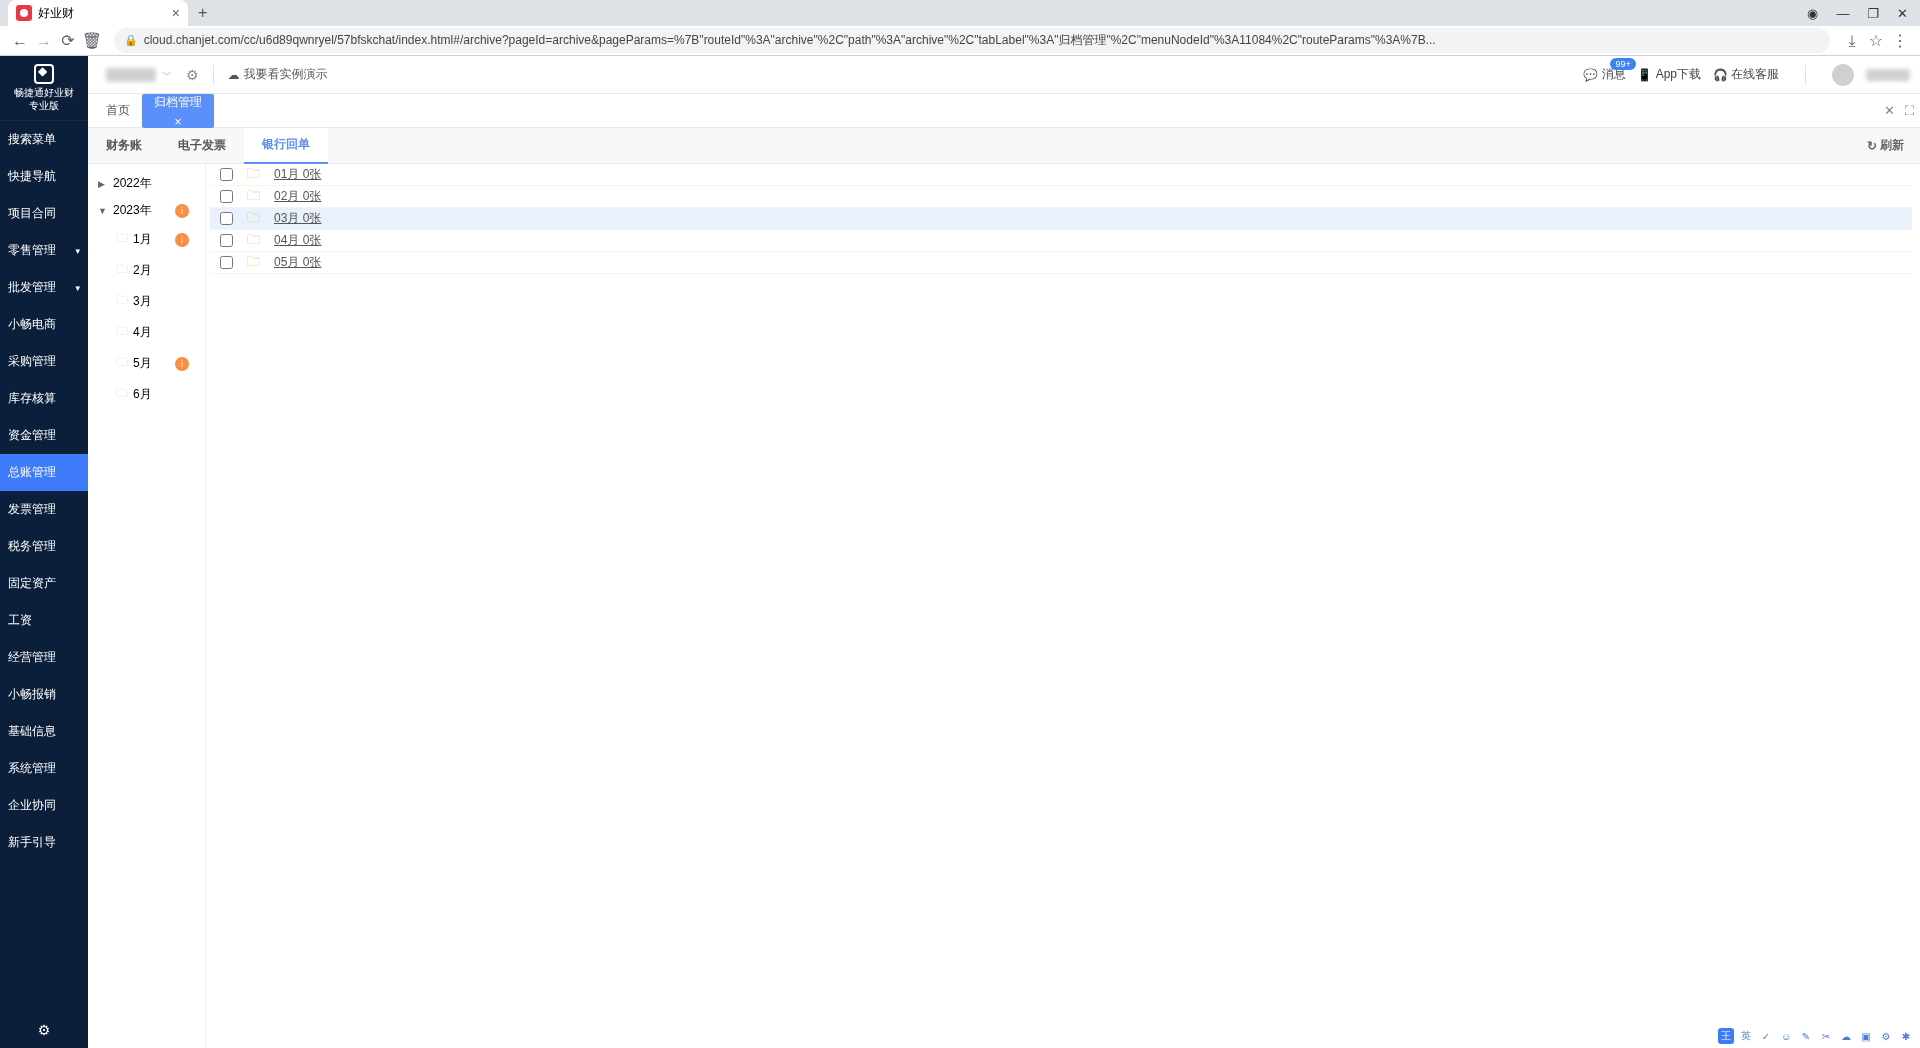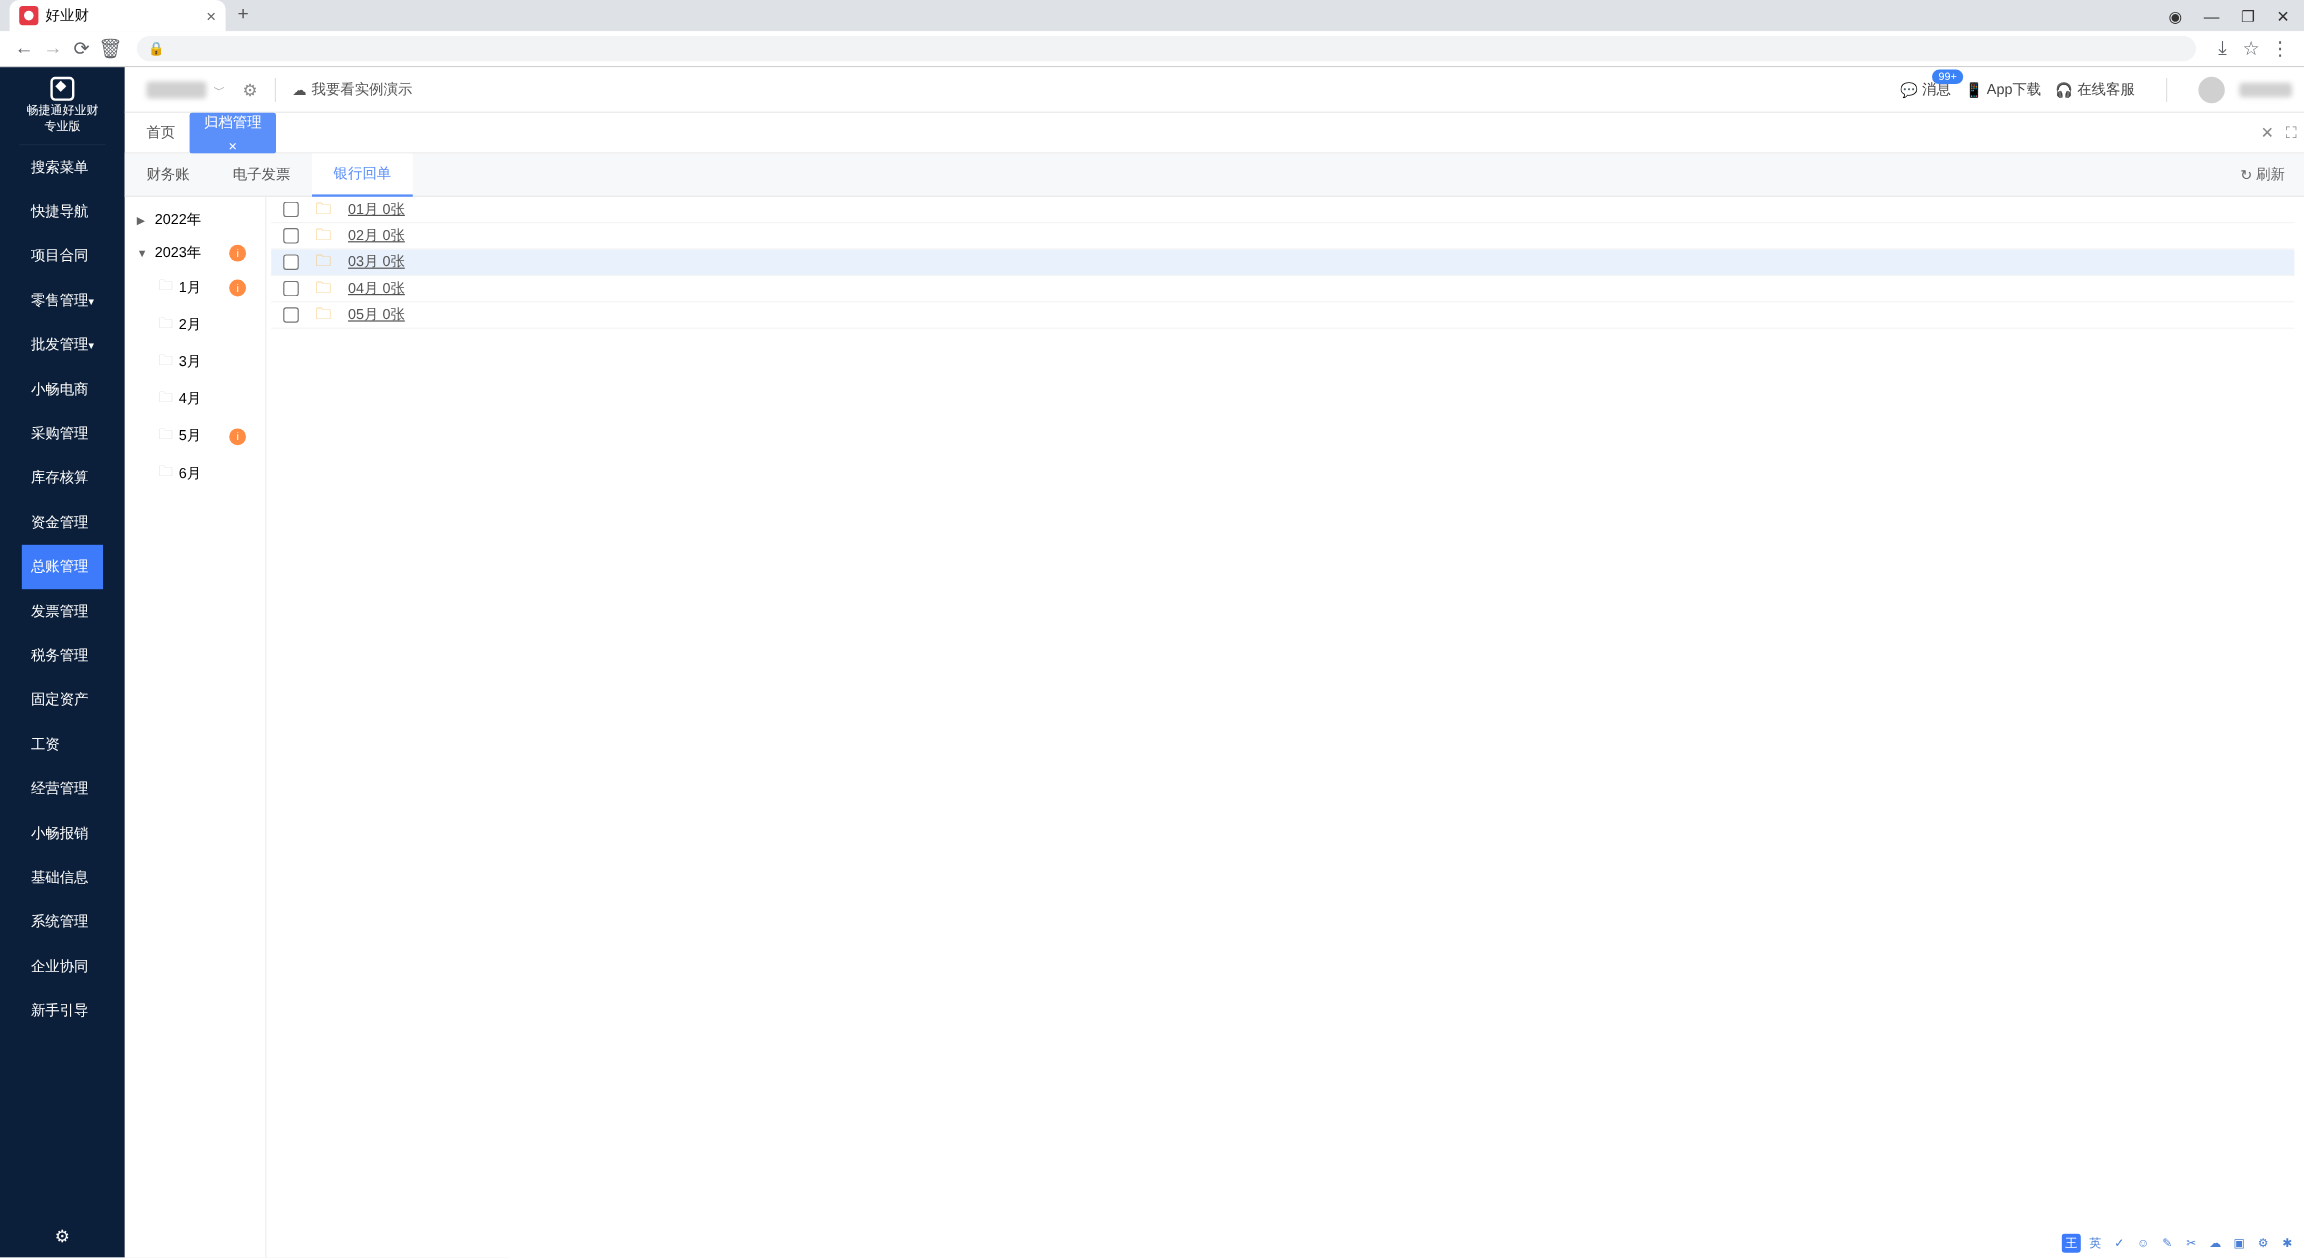--- a/index.html
+++ b/index.html
@@ -17,21 +17,21 @@
 .chrome-ctrl { font-size: 13px; color: #333; cursor: pointer; }
 
 .urlbar { background: #fff; height: 30px; display: flex; align-items: center; padding: 0 8px; border-bottom: 1px solid #d0d0d0; }
 .nav-btn { width: 24px; text-align: center; color: #5f6368; font-size: 16px; cursor: pointer; }
 .nav-btn.disabled { color: #b0b0b0; }
 .url-input { flex: 1; margin: 0 10px; padding: 4px 10px; background: #f1f3f4; border-radius: 14px; font-size: 12px; color: #444; display: flex; align-items: center; }
 .lock-icon { margin-right: 6px; font-size: 11px; }
 
 
 .app { display: flex; height: calc(100vh - 56px); }
-.sidebar { width: 104px; background: #0b1f3a; color: #fff; display: flex; flex-direction: column; font-size: 12px; align-items: center; }
+.sidebar { width: 88px; background: #0b1f3a; color: #fff; display: flex; flex-direction: column; font-size: 12px; }
 .logo { padding: 8px 6px; text-align: center; font-size: 10px; line-height: 1.3; border-bottom: 1px solid rgba(255,255,255,0.05); }
 .logo-icon { width: 20px; height: 20px; margin: 0 auto 2px; border: 2px solid #fff; border-radius: 4px; position: relative; }
 .logo-icon::after { content:'◆'; position:absolute; left:2px; top:-2px; font-size:12px; }
 .menu { flex: 1; overflow-y: auto; }
 .menu-item { padding: 10px 8px; cursor: pointer; display: flex; align-items: center; justify-content: space-between; }
 .menu-item.active { background: #3e7bfa; }
 .menu-item .caret { font-size: 9px; }
 .settings-bottom { padding: 10px; text-align: center; font-size: 14px; }
 
 .main { flex: 1; background: #fff; display: flex; flex-direction: column; }
@@ -47,21 +47,21 @@
 .badge { position: absolute; top: -8px; right: -10px; background: #3b82f6; color: #fff; font-size: 9px; padding: 1px 5px; border-radius: 8px; }
 .avatar { width: 22px; height: 22px; background: #d0d0d0; border-radius: 50%; }
 .name-blur { width: 44px; height: 12px; background: #d0d0d0; filter: blur(2px); border-radius: 3px; }
 
 .tabs { height: 34px; display: flex; align-items: center; padding: 0 6px; border-bottom: 1px solid #e8e8e8; }
 .page-tab { padding: 0 12px; height: 34px; display: flex; align-items: center; font-size: 12px; cursor: pointer; gap:4px;}
 .page-tab.home { color: #555; }
 .page-tab.active { background: #5b8ff9; color: #fff; border-radius: 2px; flex-direction: column; }
 .tabs-right { margin-left: auto; display: flex; gap: 10px; color: #888; font-size: 13px; }
 .subtabs-container { flex: 1; display: flex; flex-direction: column; }
-.subtabs { height: 36px; display: flex; align-items: center; border-bottom: 1px solid #e8e8e8; background: #f7f8fa; }
+.subtabs { height: 36px; display: flex; align-items: center; border-bottom: 1px solid #e8e8e8; background: #f7f8fa; font-weight: bold; }
 .subtab { padding: 0 18px; height: 36px; display: flex; align-items: center; font-size: 12px; color: #555; cursor: pointer; }
 .subtab.active { color: #5b8ff9; border-bottom: 2px solid #5b8ff9; background: #fff; }
 .refresh { margin-left: auto; padding-right: 16px; font-size: 12px; color: #666; cursor: pointer; display: flex; align-items: center; gap: 3px; }
 
 .workspace { flex: 1; display: flex; }
 .tree { width: 118px; border-right: 1px solid #eee; padding: 6px 0; font-size: 12px; }
 .tree-node { padding: 5px 10px; display: flex; align-items: center; gap: 5px; cursor: pointer; }
 .tree-node .tri { font-size: 9px; color: #666; width: 10px; }
 .tree-node.year { font-weight: normal; }
 .tree-node.month { padding-left: 28px; }
@@ -98,20 +98,21 @@
     <span class="chrome-ctrl">✕</span>
   </div>
 </div>
 <div class="urlbar">
   <span class="nav-btn">←</span>
   <span class="nav-btn disabled">→</span>
   <span class="nav-btn">⟳</span>
   <span class="nav-btn">🗑</span>
   <div class="url-input">
     <span class="lock-icon">🔒</span>
+    <span>cloud.chanjet.com/cc/u6d89qwnryel/57bfskchat/index.html#/archive?pageId=archive&amp;pageParams=%7B"routeId"%3A"archive"%2C"path"%3A"archive"%2C"tabLabel"%3A"归档管理"%2C"menuNodeId"%3A11084%2C"routeParams"%3A%7B...</span>
   </div>
   <span class="nav-btn">⤓</span>
   <span class="nav-btn">☆</span>
   <span class="nav-btn">⋮</span>
 </div>
 
 <div class="app">
 
   <div class="sidebar">
     <div class="logo">

